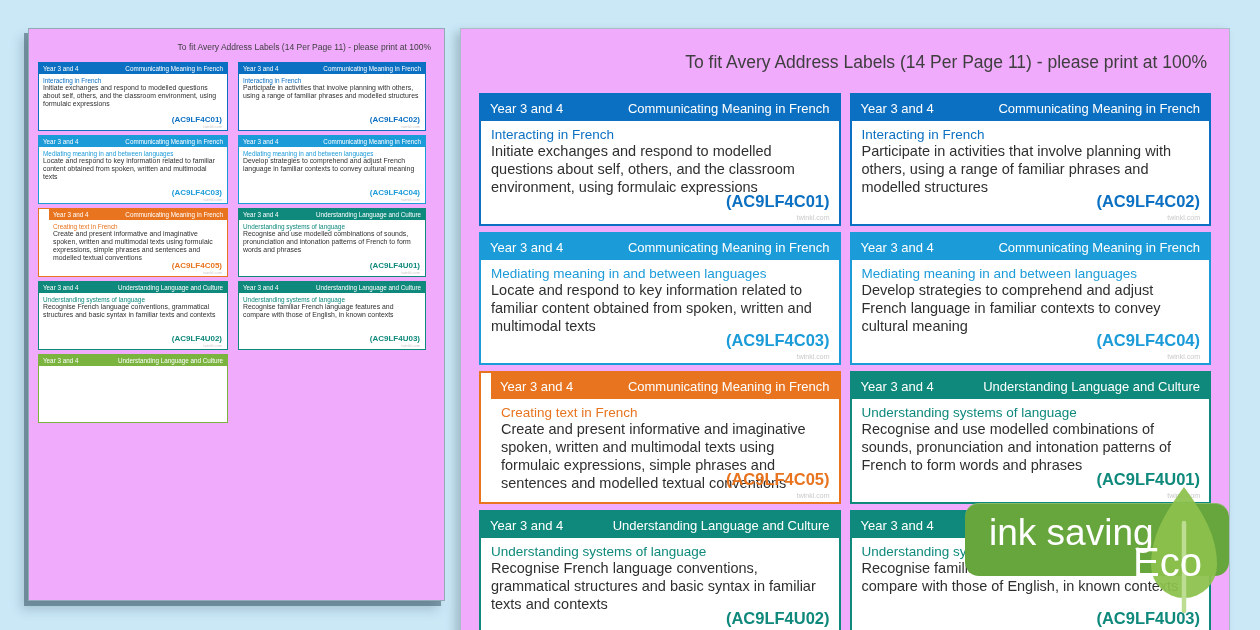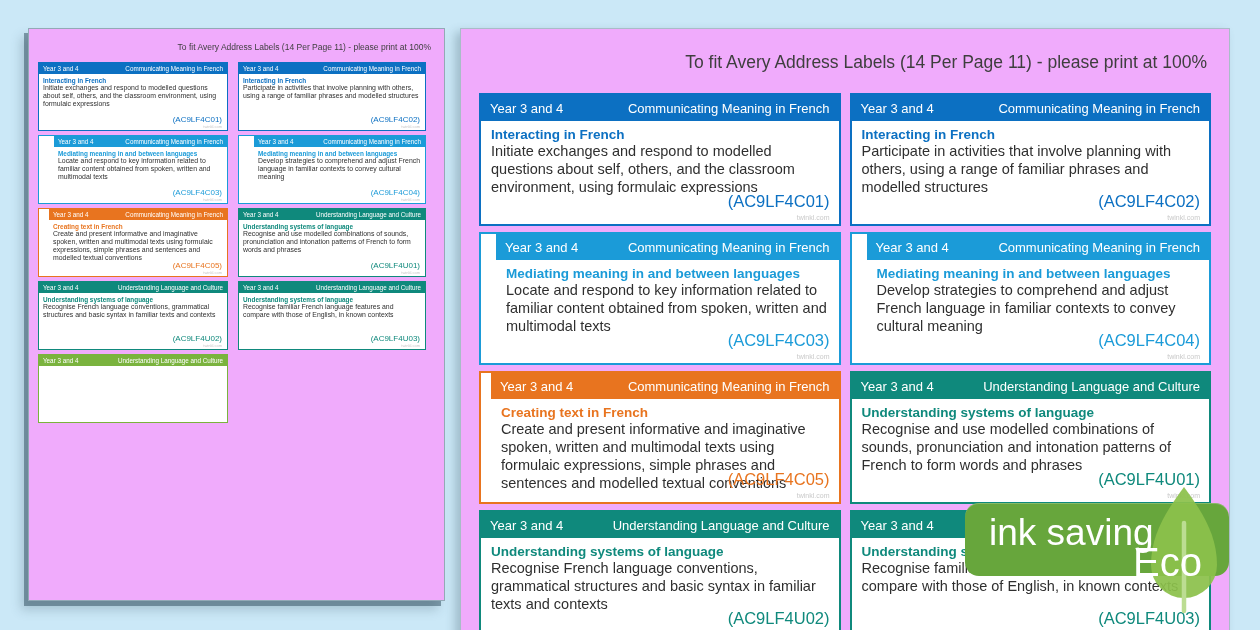--- a/index.html
+++ b/index.html
@@ -20,34 +20,34 @@
   .grid{position:absolute;display:grid;grid-template-columns:1fr 1fr;}
   .big-grid{left:18px;right:18px;top:64px;gap:6px 9px;grid-auto-rows:133px;}
   .mini-grid{left:9px;top:33px;width:388px;grid-template-columns:190px 188px;gap:4px 10px;grid-auto-rows:69px;}
   .card{position:relative;background:#fff;border:2px solid;overflow:hidden;}
   .mini-grid .card{border-width:1.5px;}
   .hd{display:flex;justify-content:space-between;align-items:center;color:#fff;font-weight:normal;}
   .big-grid .hd{height:26px;padding:0 9px;font-size:13px;}
   .mini-grid .hd{height:11px;padding:0 4px;font-size:6.3px;}
   .big-grid .bd{padding:6px 10px 0 10px;}
   .mini-grid .bd{padding:2.5px 4px 0 4px;}
-  .sub{font-weight:bold;}
+  .sub{font-weight:normal;}
   .big-grid .sub{font-size:13.5px;}
   .mini-grid .sub{font-size:6.4px;}
   .desc{color:var(--ink);}
   .big-grid .desc{font-size:14.5px;line-height:1.24;margin-top:1px;}
   .mini-grid .desc{font-size:6.9px;line-height:1.18;margin-top:.5px;}
-  .code{position:absolute;font-weight:normal;}
+  .code{position:absolute;font-weight:bold;}
   .big-grid .code{right:9px;bottom:13px;font-size:16.5px;}
   .mini-grid .code{right:5px;bottom:6px;font-size:8px;}
   .wm{position:absolute;color:#c9c9c9;}
   .big-grid .wm{right:9px;bottom:3px;font-size:7px;}
   .mini-grid .wm{right:5px;bottom:1px;font-size:4px;}
   .t-blue{border-color:var(--blue);}   .t-blue .hd{background:var(--blue);}   .t-blue .sub,.t-blue .code{color:var(--blue);}
-  .t-lblue{border-color:var(--lblue);padding-left:15px;} .t-lblue .hd{background:var(--lblue);} .t-lblue .sub,.t-lblue .code{color:var(--lblue);}
+  .t-lblue{border-color:var(--lblue);} .t-lblue .hd{background:var(--lblue);} .t-lblue .sub,.t-lblue .code{color:var(--lblue);}
   .t-orange{border-color:var(--orange);padding-left:10px;}.t-orange .hd{background:var(--orange);}.t-orange .sub,.t-orange .code{color:var(--orange);}
   .t-teal{border-color:var(--teal);}   .t-teal .hd{background:var(--teal);}   .t-teal .sub,.t-teal .code{color:var(--teal);}
   .t-green{border-color:var(--green);} .t-green .hd{background:var(--green);} .t-green .sub,.t-green .code{color:var(--green);}
   
   .eco-pill{position:absolute;left:965px;top:503px;width:264px;height:73px;background:var(--badge);
     border-radius:14px;box-shadow:inset 0 1px 0 rgba(255,255,255,.22);}
   .eco-pill span{position:absolute;left:24px;top:0;line-height:60px;font-size:37px;color:#fff;}
   .eco-leaf{position:absolute;left:1147px;top:485px;width:74px;height:134px;}
   .eco-word{position:absolute;left:1133px;top:540px;font-size:40px;font-weight:normal;color:#fff;}
 </style>

